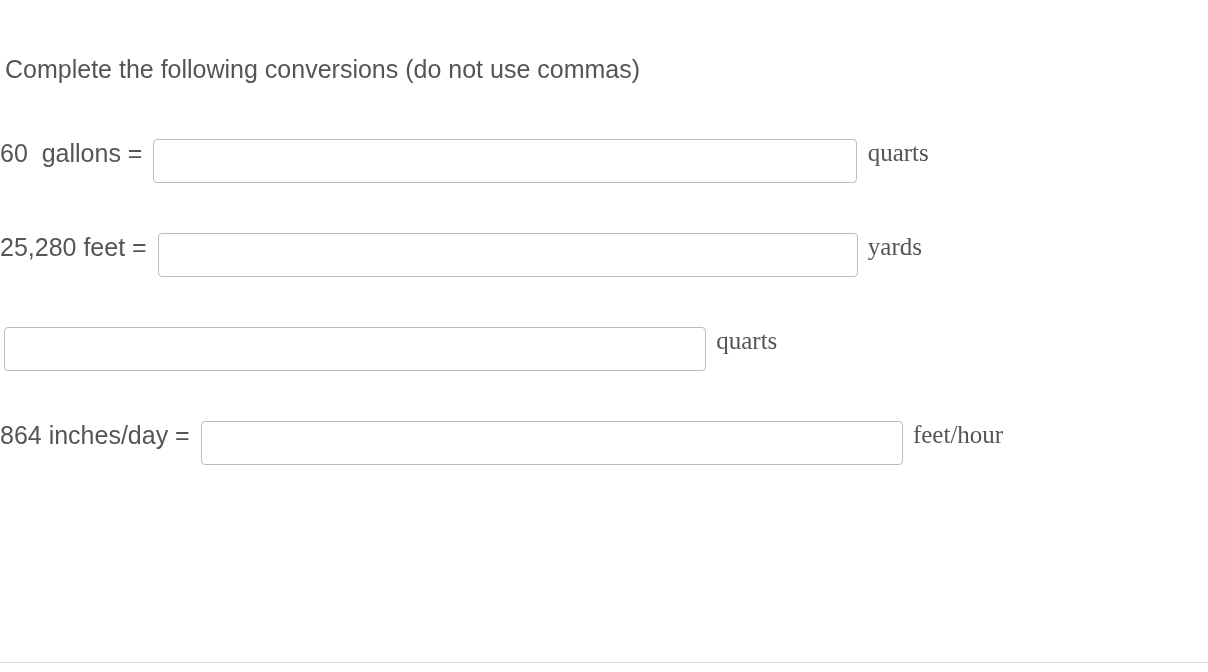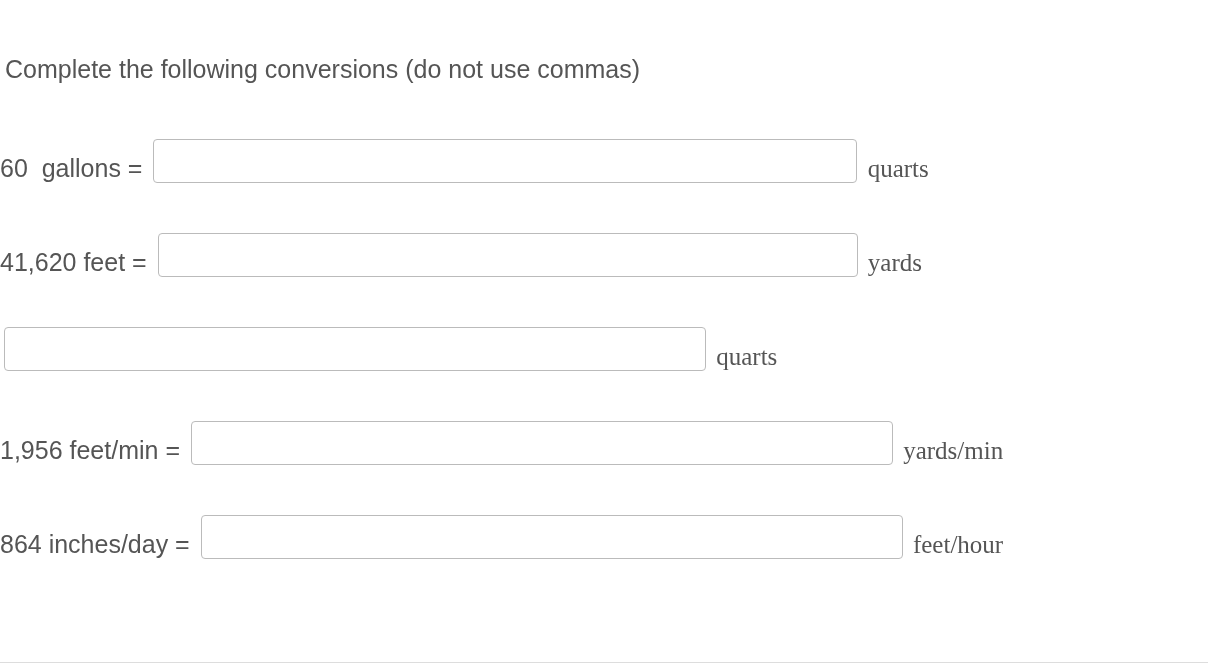--- a/index.html
+++ b/index.html
@@ -20,21 +20,21 @@
     .container {
       padding-top: 55px;
     }
     .instruction {
       font-weight: 400;
       margin-bottom: 55px;
       padding-left: 5px;
     }
     .row {
       display: flex;
-      align-items: flex-end;
+      align-items: flex-start;
       margin-bottom: 50px;
     }
     .prefix {
       white-space: pre;
     }
     .input-box {
       border: 1px solid #bbb;
       border-radius: 4px;
       height: 44px;
       font-size: 24px;
@@ -63,35 +63,30 @@
 <div class="container">
   <div class="instruction">Complete the following conversions (do not use commas)</div>
 
   <div class="row">
     <span class="prefix">60  gallons = </span>
     <input type="text" class="input-box" value="" style="width: 704px;">
     <span class="suffix"> quarts</span>
   </div>
 
   <div class="row">
-    <span class="prefix">41,620 feet = </span>
+    <span class="prefix">25,280 feet = </span>
     <input type="text" class="input-box" value="" style="width: 700px;">
     <span class="suffix"> yards</span>
   </div>
 
   <div class="row">
     <input type="text" class="input-box" value="" style="width: 702px;">
     <span class="suffix"> quarts</span>
   </div>
 
-  <div class="row">
-    <span class="prefix">1,956 feet/min = </span>
-    <input type="text" class="input-box" value="" style="width: 702px;">
-    <span class="suffix"> yards/min</span>
-  </div>
 
   <div class="row">
     <span class="prefix">864 inches/day = </span>
     <input type="text" class="input-box" value="" style="width: 702px;">
     <span class="suffix"> feet/hour</span>
   </div>
 </div>
 
 <hr class="divider">
 

